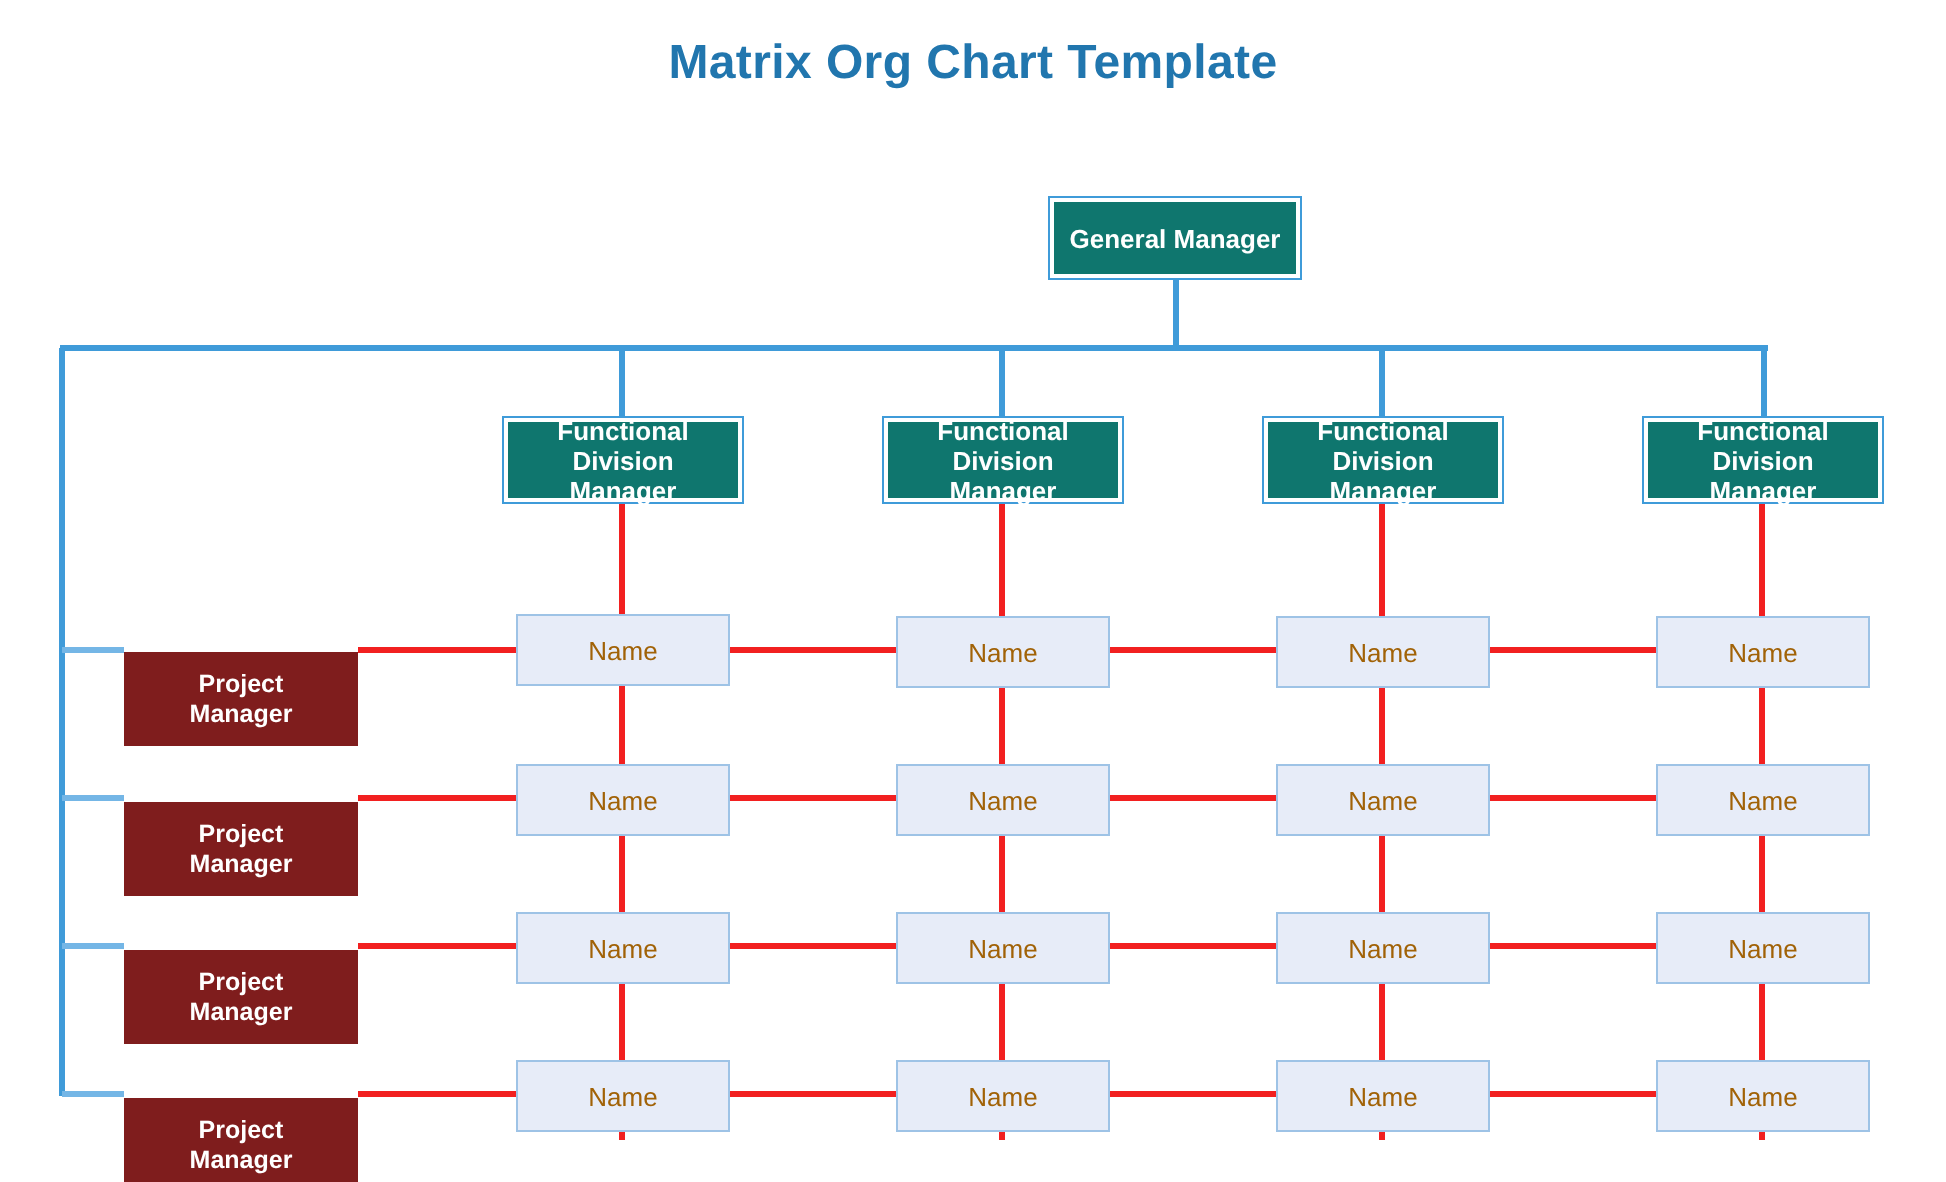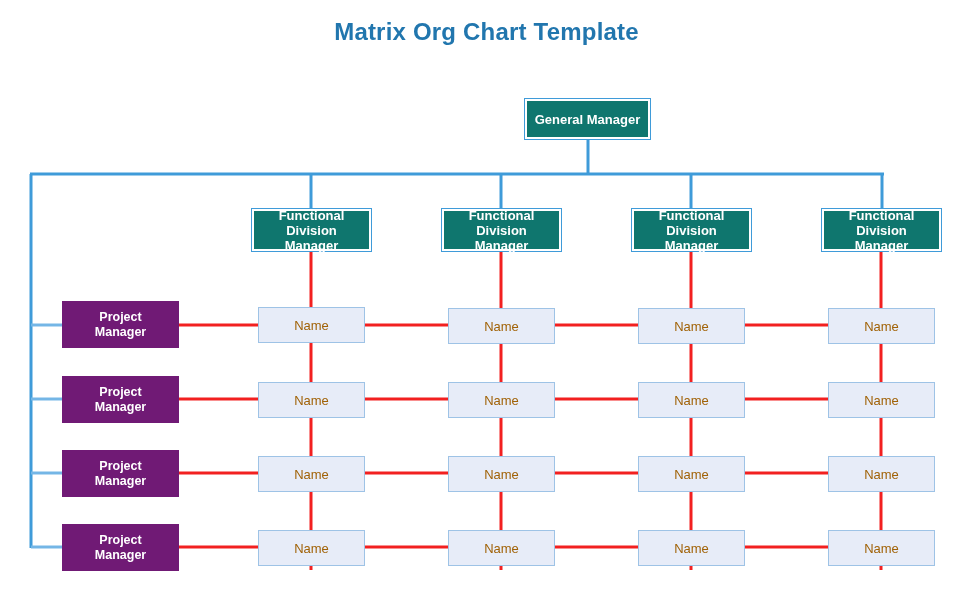--- a/index.html
+++ b/index.html
@@ -50,26 +50,27 @@
     background: #0f766e;
     border: 1px solid #3f9bd9;
     box-shadow: inset 0 0 0 2px #ffffff;
     color: #ffffff;
     font-weight: bold;
     font-size: 13px;
     line-height: 15px;
   }
   
   .node-pm {
-    background: #701a75;
+    background: #7f1d1d;
     border: none;
     color: #ffffff;
     font-weight: bold;
     font-size: 12.5px;
     line-height: 15px;
+    margin-top: 25px;
   }
   
   .node-name {
     background: #e7ecf8;
     border: 1px solid #9ec3e6;
     color: #a16207;
     font-weight: normal;
     font-size: 13px;
     line-height: 15px;
   }

